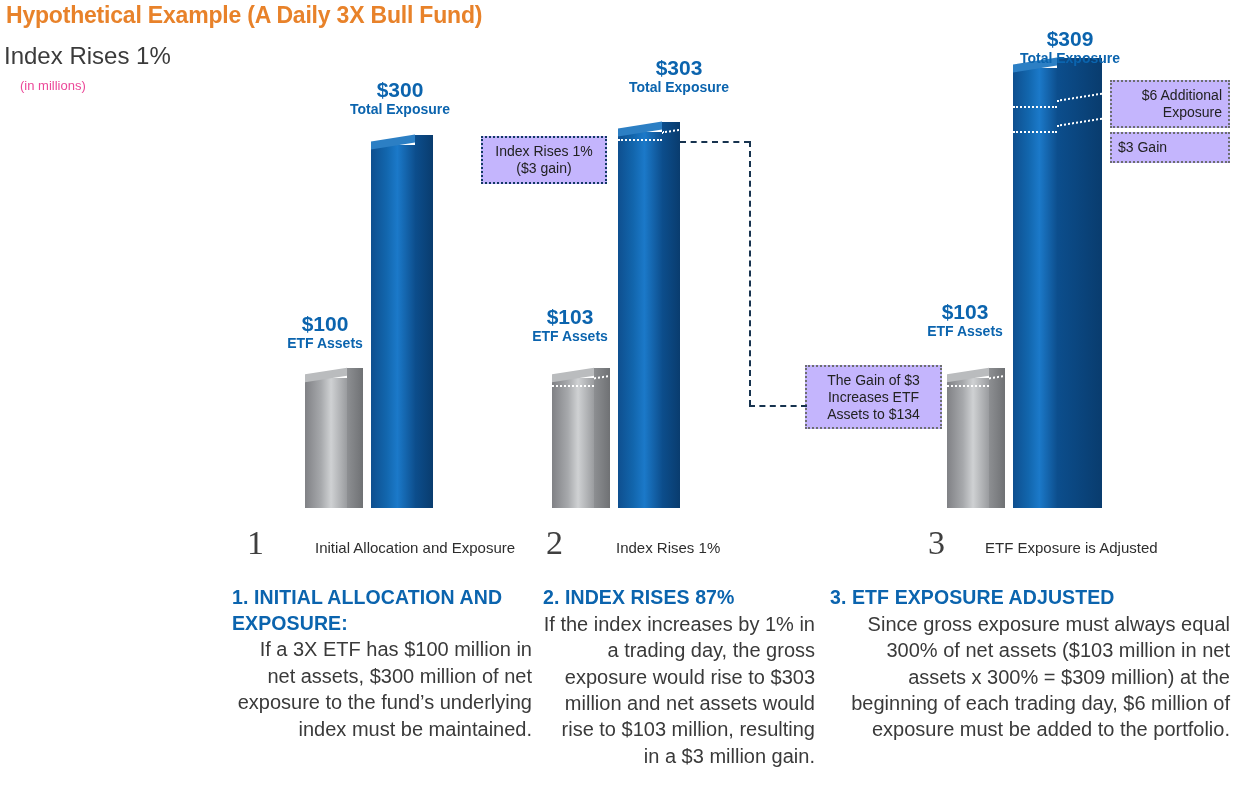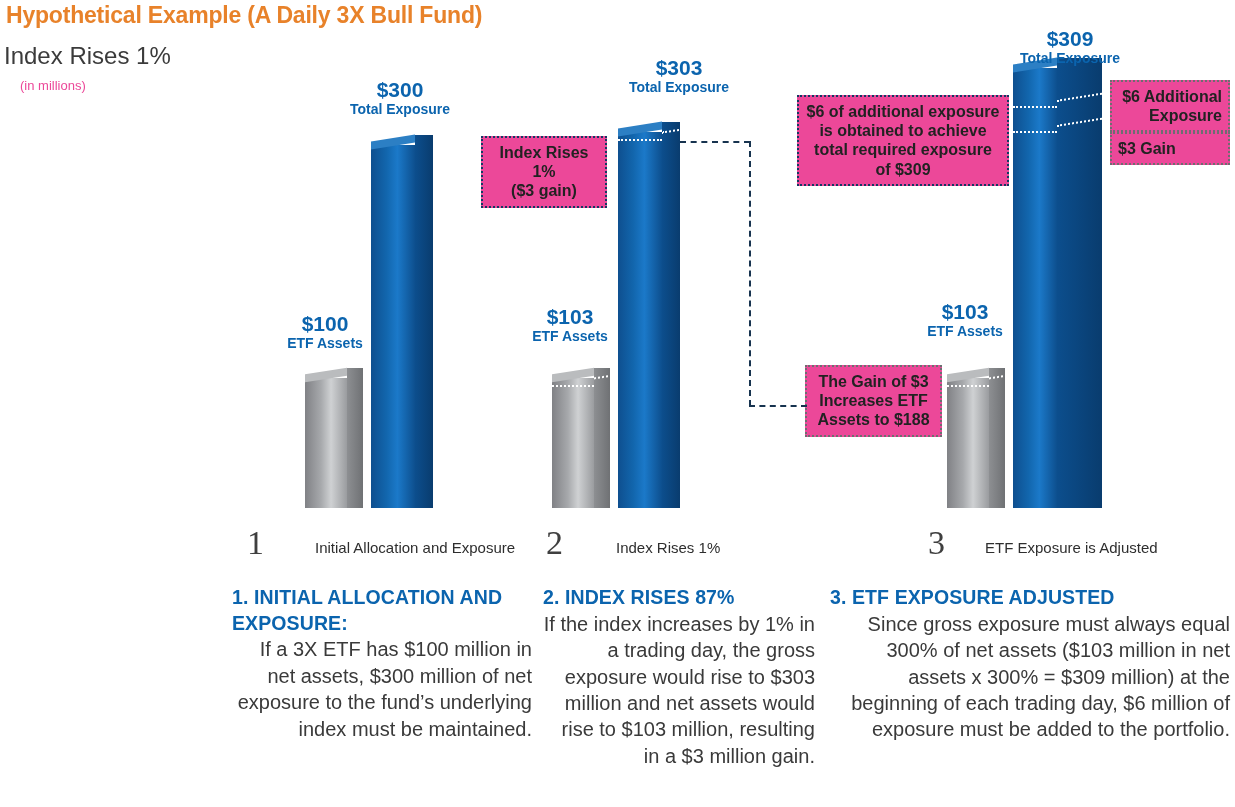--- a/index.html
+++ b/index.html
@@ -77,26 +77,25 @@
     line-height: 1.12;
   }
   .val .amount { font-size: 21px; display: block; }
   .val .caption { font-size: 14px; display: block; }
 
   
   .callout {
     position: absolute;
     border: 2px dotted #123a63;
     color: #222222;
-    font-size: 16px;
+    font-size: 14px;
     text-align: center;
     line-height: 1.2;
     padding: 5px 6px;
-    background: #ec4899;
-    font-weight: bold;
+    background: #c4b5fd;
   }
   .callout.grey-border { border-color: #6d6e71; }
 
   
   .connector {
     position: absolute;
     border-top: 2px dashed #17334f;
   }
   .connector.v {
     border-top: none;
@@ -212,23 +211,22 @@
 
   <div class="val" style="left:900px; top:300px; width:130px;">
     <span class="amount">$103</span>
     <span class="caption">ETF Assets</span>
   </div>
   <div class="val" style="left:1000px; top:12px; width:140px;margin-top:15px;">
     <span class="amount">$309</span>
     <span class="caption">Total Exposure</span>
   </div>
 
-  <div class="callout" style="left:797px; top:95px; width:212px;">$6 of additional exposure is obtained to achieve total required exposure of $309</div>
-
-  <div class="callout grey-border" style="left:805px; top:365px; width:137px;">The Gain of $3 Increases ETF Assets to $188</div>
+
+  <div class="callout grey-border" style="left:805px; top:365px; width:137px;">The Gain of $3 Increases ETF Assets to $134</div>
 
   <div class="callout grey-border" style="left:1110px; top:80px; width:120px; text-align:right;">$6 Additional Exposure</div>
   <div class="callout grey-border" style="left:1110px; top:132px; width:120px; text-align:left;">$3 Gain</div>
 
   <div class="connector" style="left:680px; top:141px; width:70px;"></div>
   <div class="connector v" style="left:749px; top:141px; height:265px;"></div>
   <div class="connector" style="left:749px; top:405px; width:58px;"></div>
 
   <div class="stepnum" style="left:247px; top:524px;">1</div>
   <div class="stepcap" style="left:287px; top:539px;">Initial Allocation and Exposure</div>

